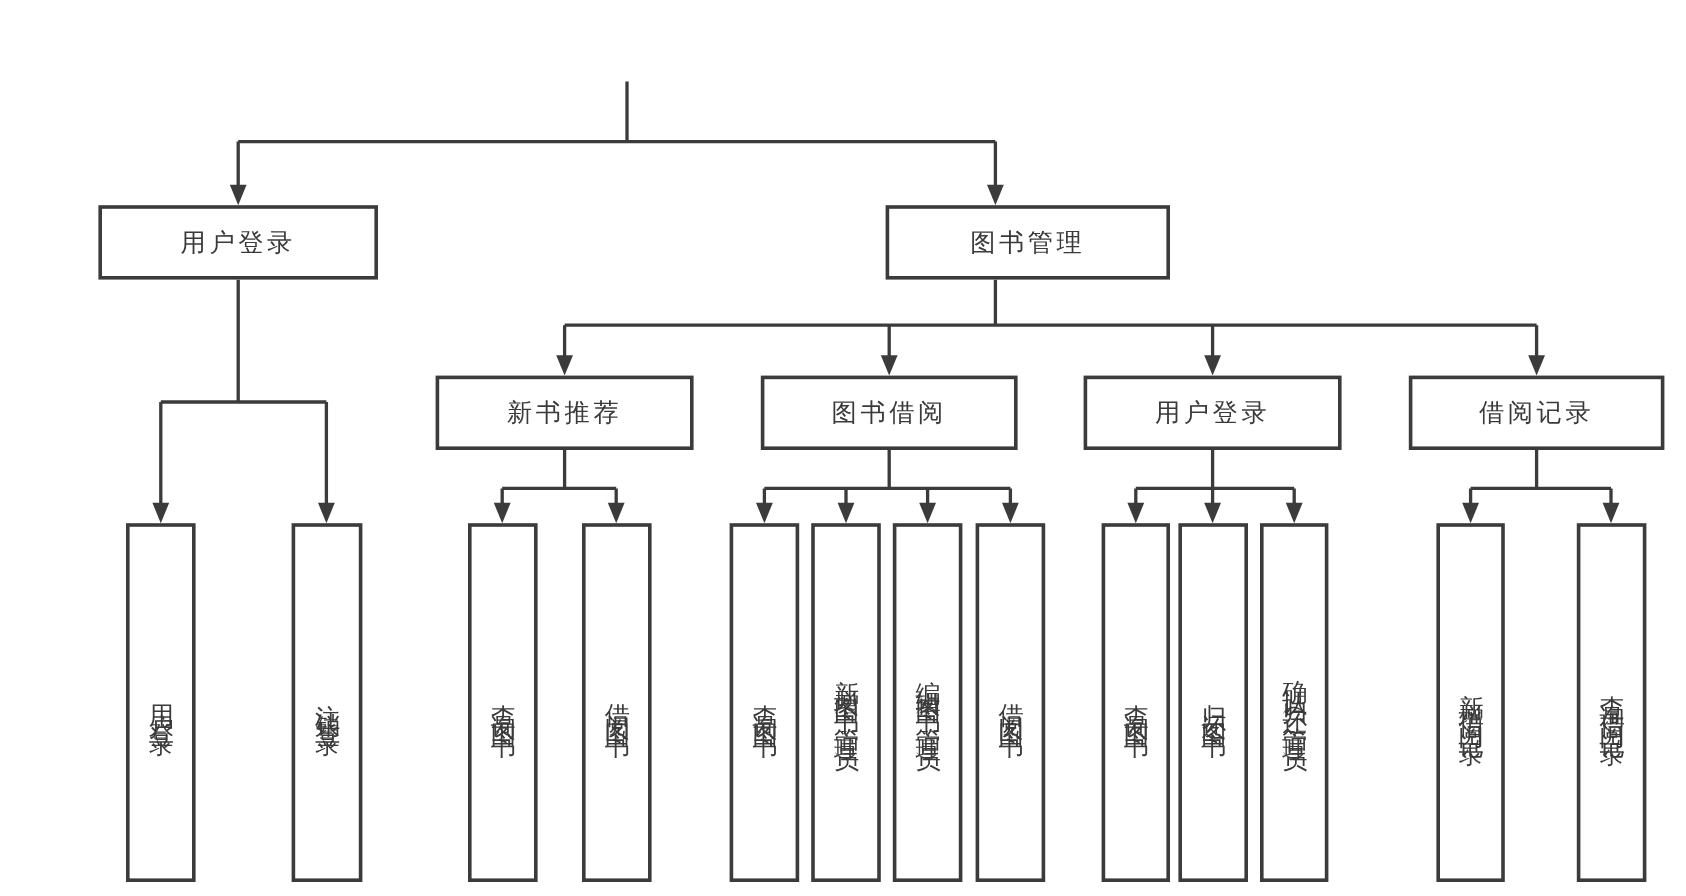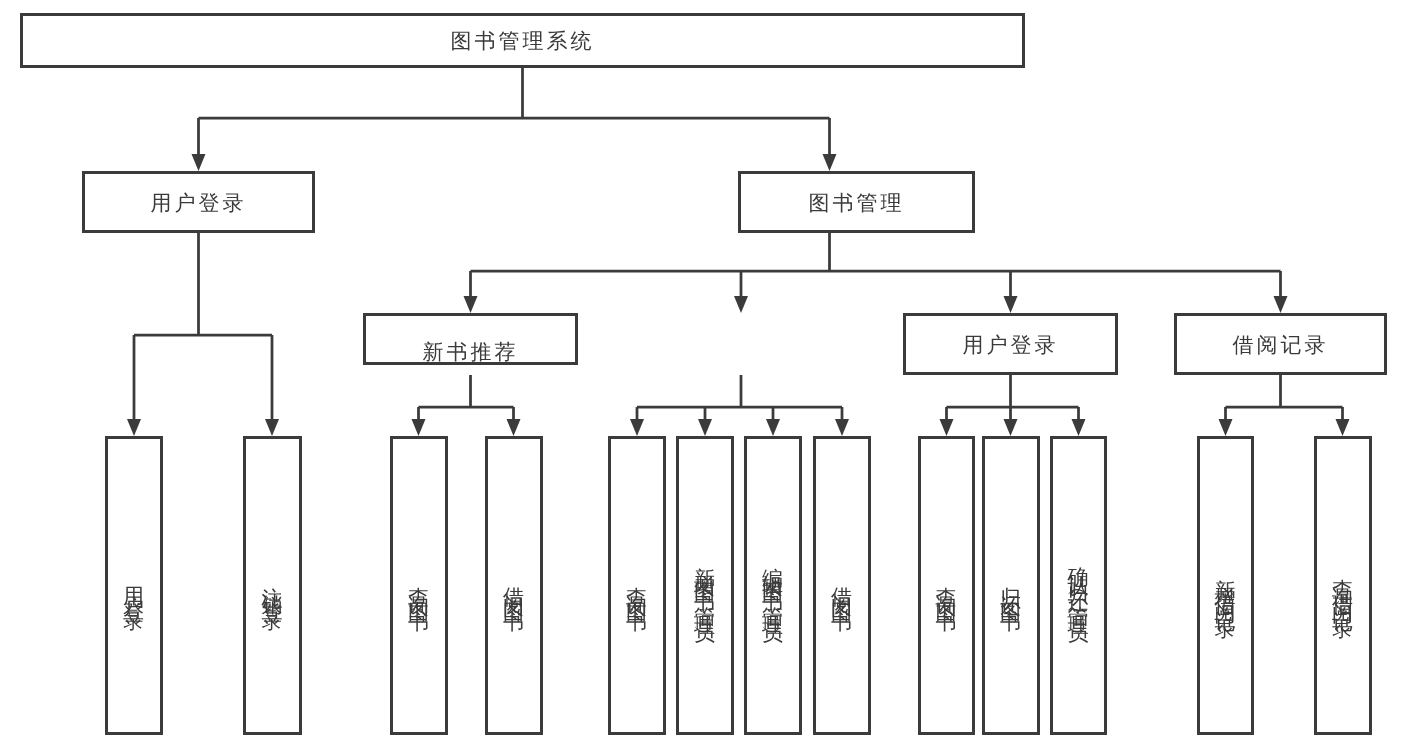--- a/index.html
+++ b/index.html
@@ -75,33 +75,33 @@
 
       <polygon points="946.5,436 939.5,419 953.5,419"></polygon>
       <polygon points="1010.5,436 1003.5,419 1017.5,419"></polygon>
       <polygon points="1078.5,436 1071.5,419 1085.5,419"></polygon>
 
       <polygon points="1225.5,436 1218.5,419 1232.5,419"></polygon>
       <polygon points="1342.5,436 1335.5,419 1349.5,419"></polygon>
     </g>
   </svg>
 
-  <div class="node hnode" style="left:20px;top:13px;width:1005px;height:55px;">
-    <span>图书管理系统</span>
-  </div>
 
   <div class="node hnode" style="left:82px;top:171px;width:233px;height:62px;">
     <span>用户登录</span>
   </div>
   <div class="node hnode" style="left:738px;top:171px;width:237px;height:62px;">
     <span>图书管理</span>
   </div>
 
-  <div class="node hnode" style="left:363px;top:313px;width:215px;height:52px;align-items:flex-end;">
+  <div class="node hnode" style="left:363px;top:313px;width:215px;height:62px;">
     <span>新书推荐</span>
+  </div>
+  <div class="node hnode" style="left:634px;top:313px;width:214px;height:62px;">
+    <span>图书借阅</span>
   </div>
   <div class="node hnode" style="left:903px;top:313px;width:215px;height:62px;">
     <span>用户登录</span>
   </div>
   <div class="node hnode" style="left:1174px;top:313px;width:213px;height:62px;">
     <span>借阅记录</span>
   </div>
 
   <div class="node vnode" style="left:105px;">
     <span>用户登录</span>

